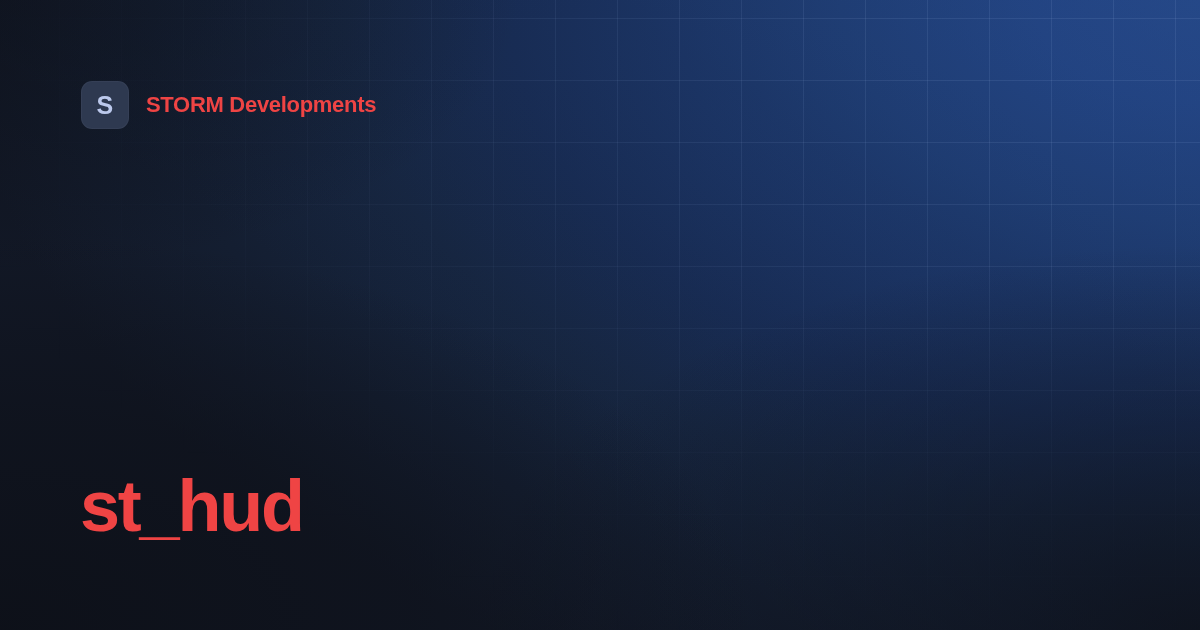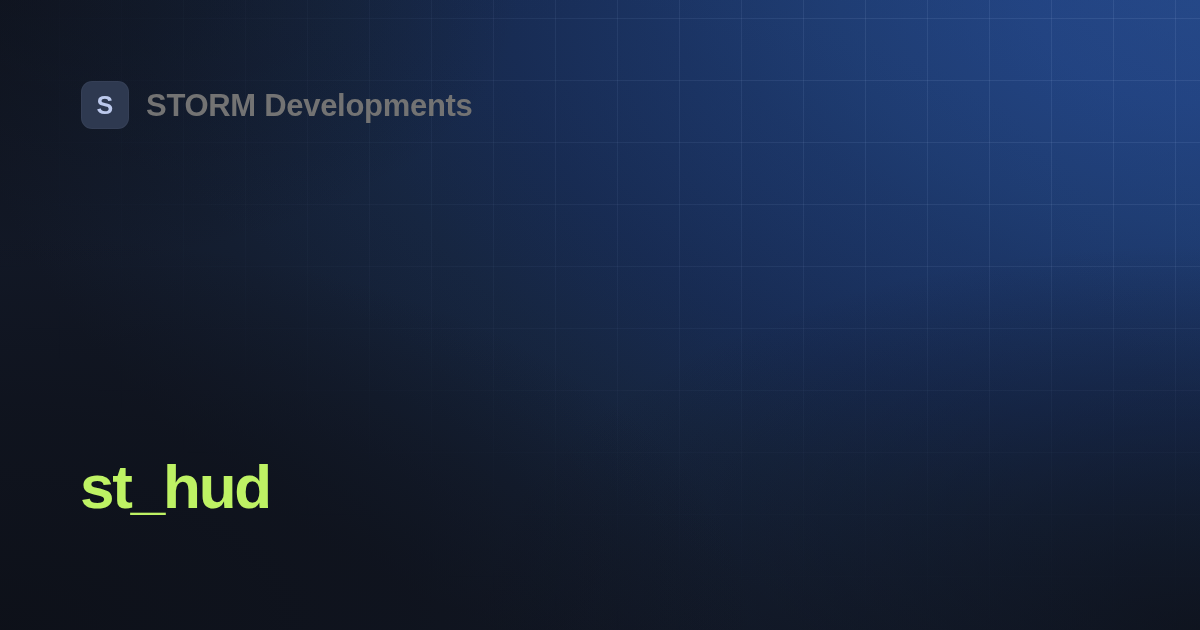--- a/index.html
+++ b/index.html
@@ -111,36 +111,36 @@
     font-size: 25px;
     font-weight: bold;
     color: #bcc9ec;
     letter-spacing: 0.2px;
     line-height: 1;
     flex: none;
     box-shadow: inset 0 0 0 1px rgba(255,255,255,0.035);
   }
 
   .owner-name {
-    font-size: 31px;
+    font-size: 22px;
     font-weight: bold;
-    color: #737373;
+    color: #ef4444;
     letter-spacing: -0.3px;
     line-height: 1;
     white-space: nowrap;
   }
 
   
   .repo-title {
     position: absolute;
     left: 80px;
-    top: 454px;
-    font-size: 62px;
+    top: 468px;
+    font-size: 72px;
     font-weight: bold;
-    color: #bef264;
+    color: #ef4444;
     letter-spacing: -2.2px;
     line-height: 1.08;
     white-space: nowrap;
   }
 </style>
 </head>
 <body>
 
 <div id="og-card">
 

